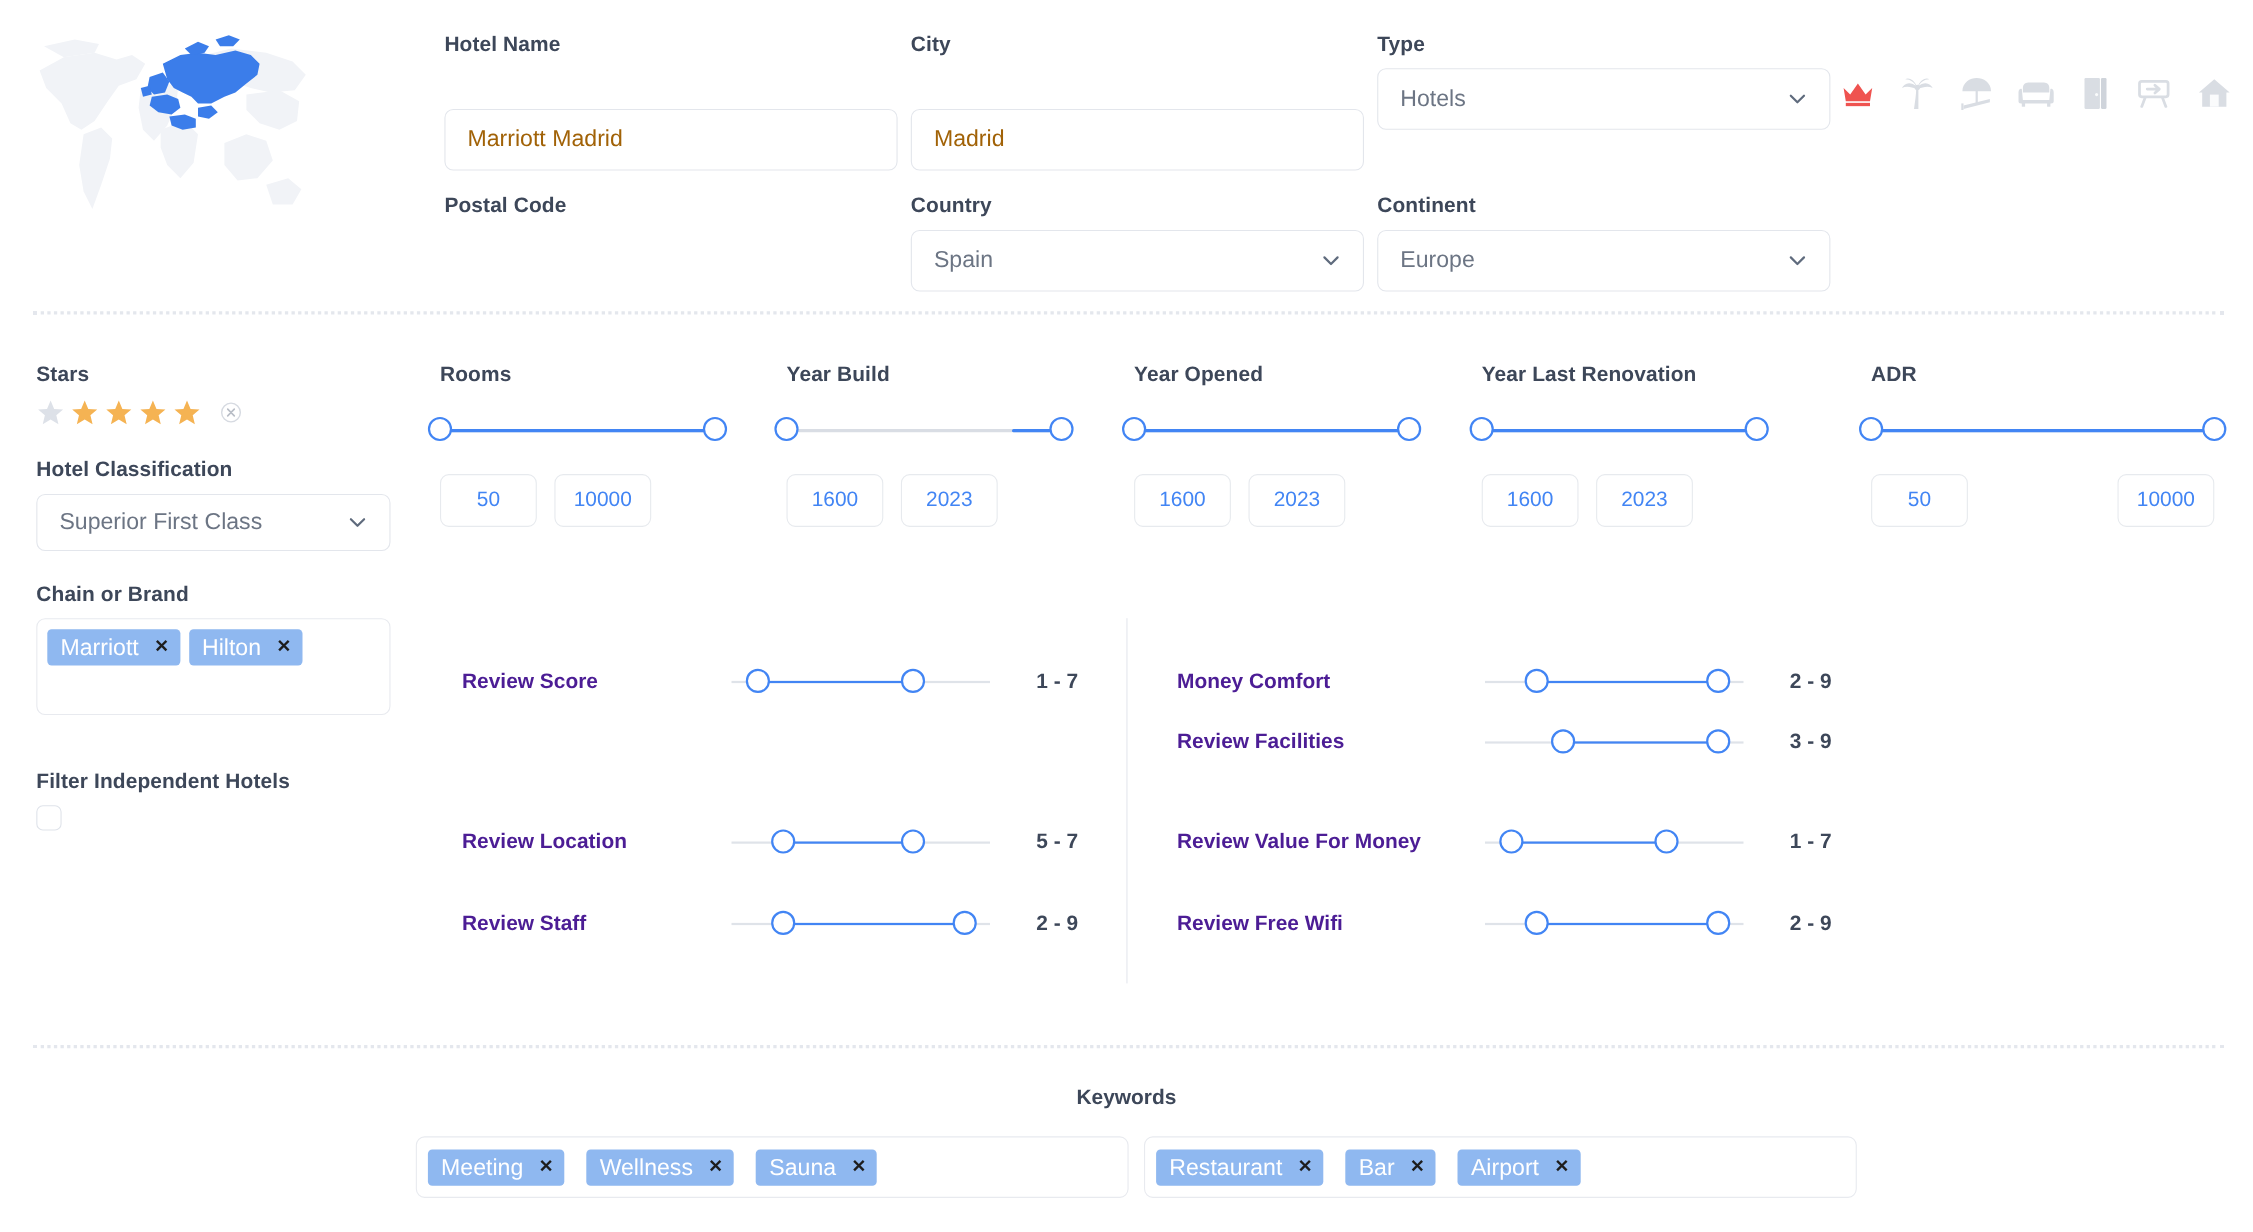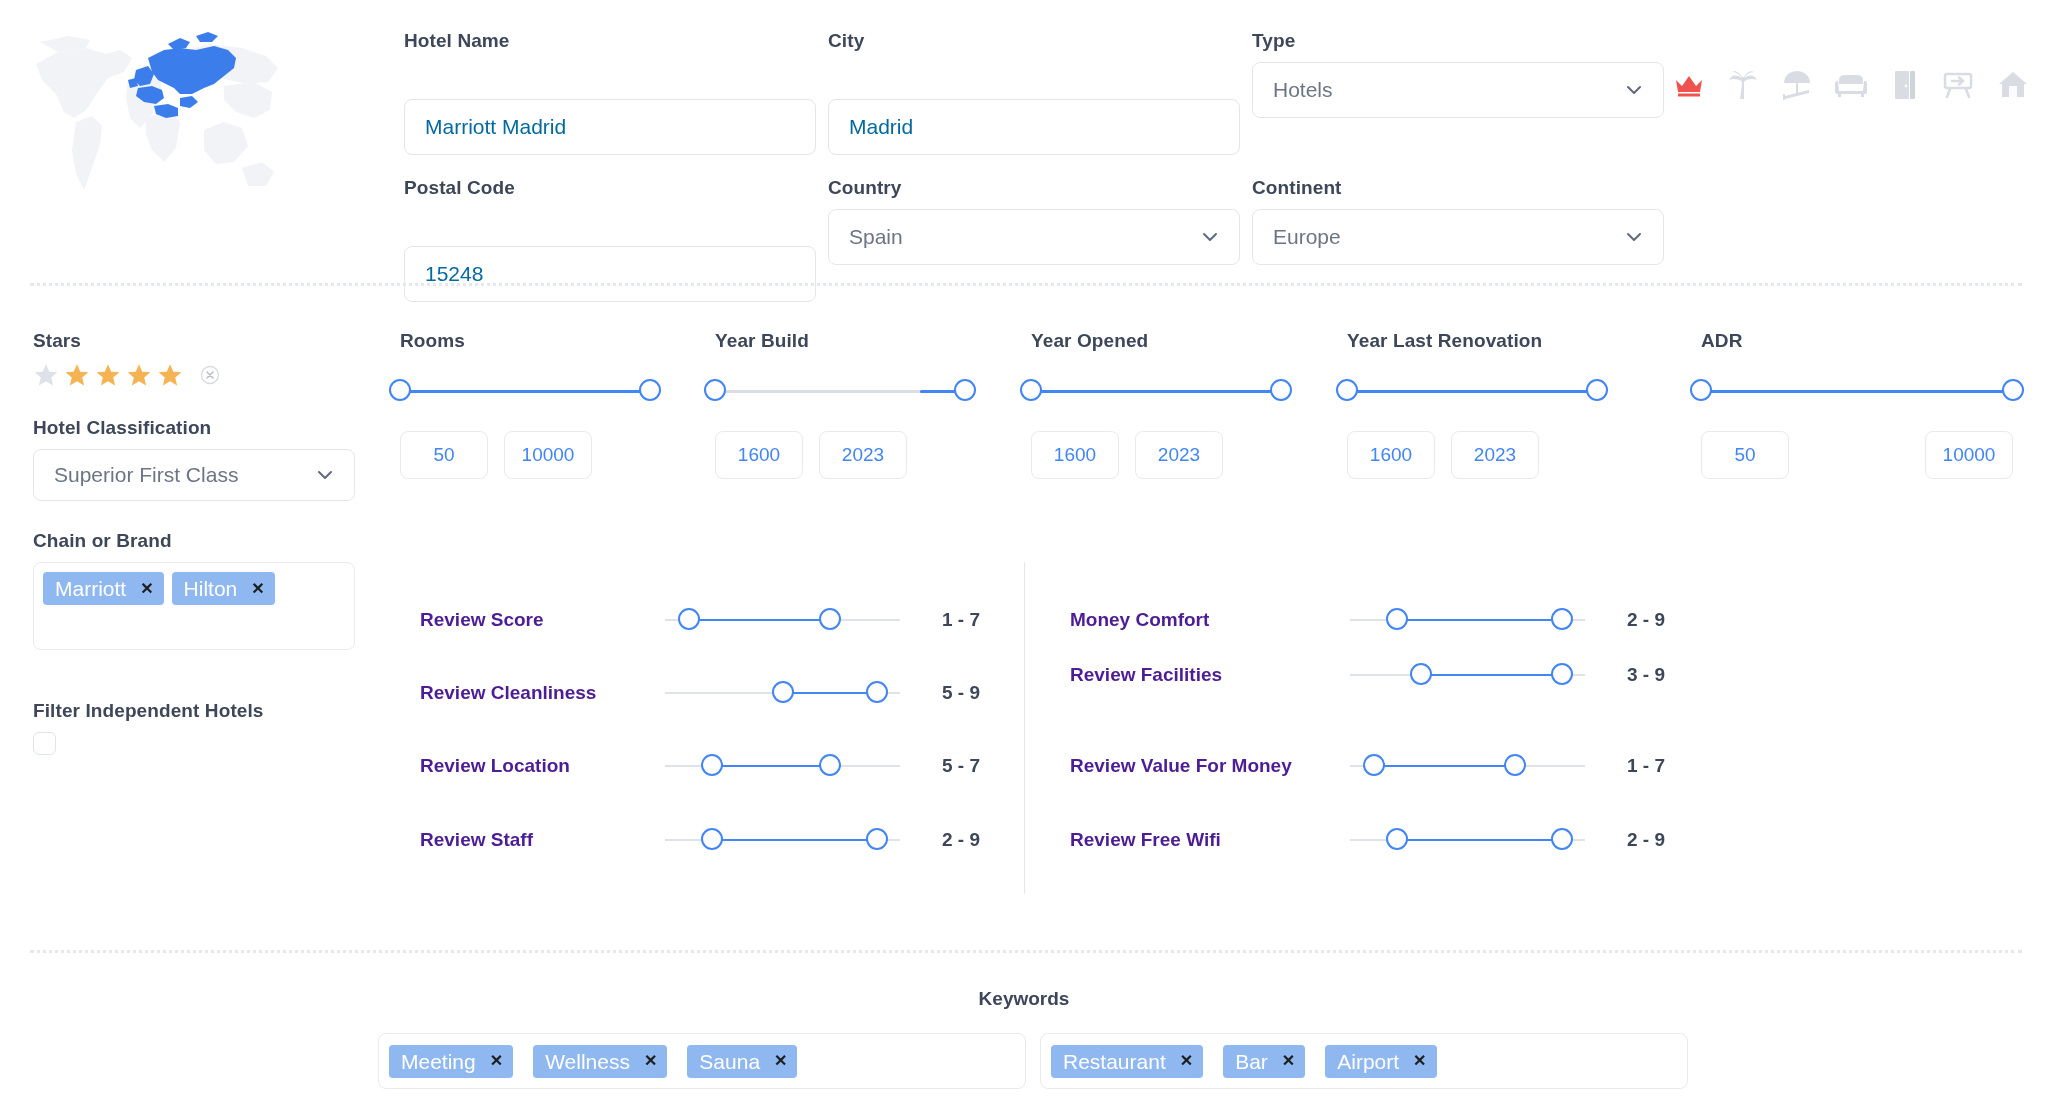--- a/index.html
+++ b/index.html
@@ -15,21 +15,21 @@
   
   .label {
     font-size: 19px; font-weight: bold; color: #3d4759;
     letter-spacing: .1px; white-space: nowrap;
   }
   .field-box {
     height: 56px; border: 1px solid #e3e6ec; border-radius: 8px;
     background: #fff; display: flex; align-items: center;
     padding: 0 20px; font-size: 21px;
   }
-  .field-box.val-blue { color: #0369a1; margin-top: 47px; }
+  .field-box.val-blue { color: #a16207; margin-top: 47px; }
   .field-box.val-grey { color: #6c7584; }
   .chev {
     margin-left: auto; width: 18px; height: 18px; flex: none;
   }
   .chev svg { display:block; }
 
   
   .map-wrap { position: absolute; left: 28px; top: 22px; width: 260px; height: 180px; }
   .map-wrap svg { display:block; width: 100%; height: 100%; }
 
@@ -192,21 +192,20 @@
                 <path d="M3 6 L9 12 L15 6" fill="none" stroke="#5f6b7d" stroke-width="2" stroke-linecap="round" stroke-linejoin="round"></path>
               </svg>
           </span>
         </div>
       </div>
     </div>
 
     <div class="form-row">
       <div class="fg fg-name">
         <label class="label">Postal Code</label>
-        <div class="field-box val-blue">15248</div>
       </div>
       <div class="fg fg-city">
         <label class="label">Country</label>
         <div class="field-box val-grey">
           <span>Spain</span>
           <span class="chev">
             <svg width="18" height="18" viewBox="0 0 18 18">
                 <path d="M3 6 L9 12 L15 6" fill="none" stroke="#5f6b7d" stroke-width="2" stroke-linecap="round" stroke-linejoin="round"></path>
               </svg>
           </span>
@@ -416,30 +415,20 @@
     <div class="rlabel" style="width:225px;">Review Score</div>
     <div class="rslider" style="width:235px; margin-left:20px;">
       <div class="rtrack"></div>
       <div class="rfill" style="left: 10%; width: 60%;"></div>
       <div class="rthumb" style="left: 10%;"></div>
       <div class="rthumb" style="left: 70%;"></div>
     </div>
     <div class="rvalue" style="width:70px; margin-left:42px;">1 - 7</div>
   </div>
 
-  <div class="rev" style="left:420px; top:681px;">
-    <div class="rlabel" style="width:225px;">Review Cleanliness</div>
-    <div class="rslider" style="width:235px; margin-left:20px;">
-      <div class="rtrack"></div>
-      <div class="rfill" style="left: 50%; width: 40%;"></div>
-      <div class="rthumb" style="left: 50%;"></div>
-      <div class="rthumb" style="left: 90%;"></div>
-    </div>
-    <div class="rvalue" style="width:70px; margin-left:42px;">5 - 9</div>
-  </div>
 
   <div class="rev" style="left:420px; top:754px;">
     <div class="rlabel" style="width:225px;">Review Location</div>
     <div class="rslider" style="width:235px; margin-left:20px;">
       <div class="rtrack"></div>
       <div class="rfill" style="left: 20%; width: 50%;"></div>
       <div class="rthumb" style="left: 20%;"></div>
       <div class="rthumb" style="left: 70%;"></div>
     </div>
     <div class="rvalue" style="width:70px; margin-left:42px;">5 - 7</div>

